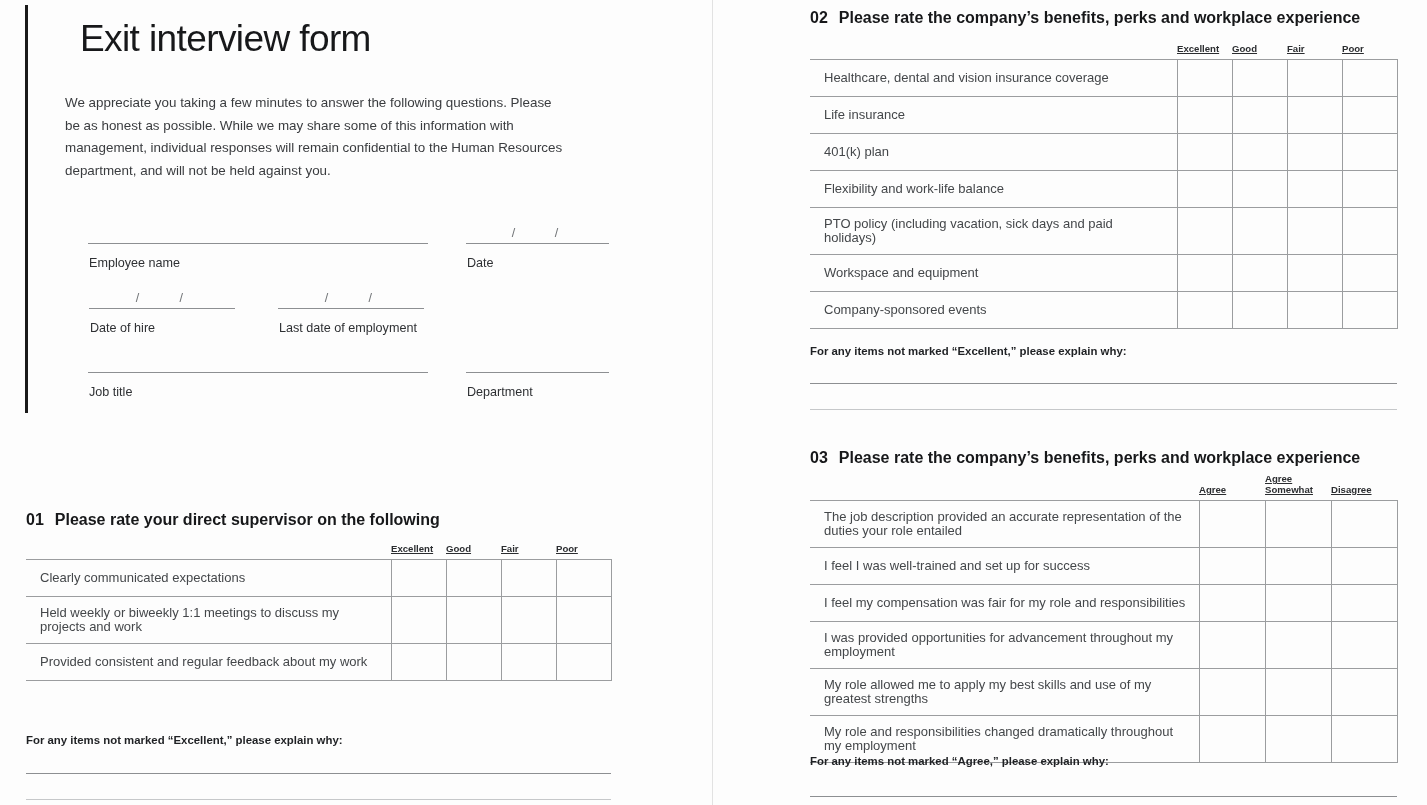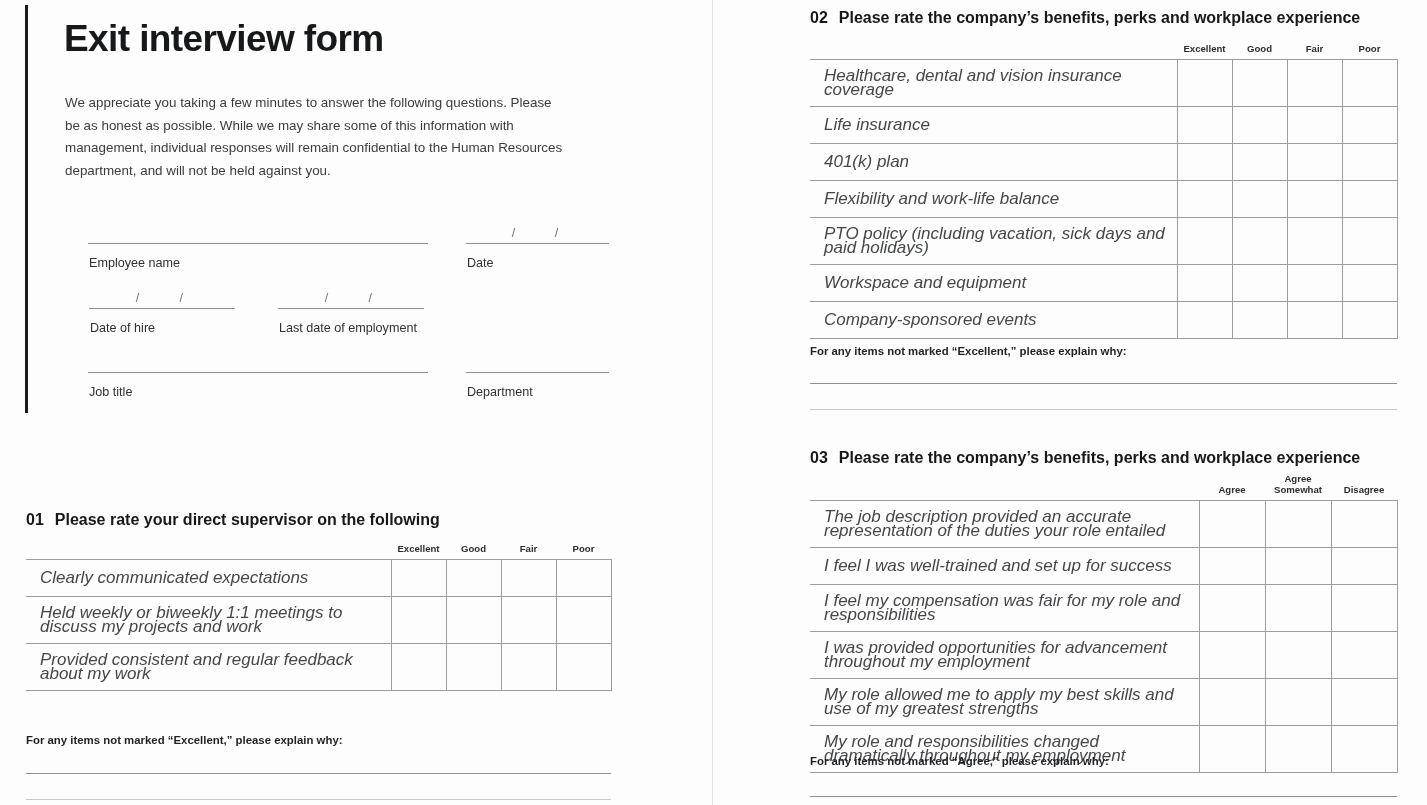--- a/index.html
+++ b/index.html
@@ -44,24 +44,24 @@
     position: absolute;
     left: 25px;
     top: 5px;
     width: 3px;
     height: 408px;
     background: #1a1a1a;
   }
 
   .title {
     position: absolute;
-    left: 64px;
+    left: 80px;
     top: 18px;
     font-size: 37px;
-    font-weight: bold;
+    font-weight: normal;
     letter-spacing: -0.6px;
     color: #17181a;
   }
 
   .intro {
     position: absolute;
     left: 65px;
     top: 92px;
     width: 500px;
     font-size: 13.4px;
@@ -110,38 +110,38 @@
 
   .rtable {
     position: absolute;
     border-collapse: collapse;
     table-layout: fixed;
   }
   .rtable th {
     font-size: 9.6px;
     font-weight: bold;
     color: #2b2d30;
-    text-align: center;
+    text-align: left;
     padding: 0 0 5px 0;
     border: none;
     line-height: 11px;
     vertical-align: bottom;
+    text-decoration: underline;
   }
   .rtable th.lbl-col { border: none; }
   .rtable td.lbl-col {
     border-top: 1px solid #9b9d9f;
     border-bottom: 1px solid #9b9d9f;
     border-left: none;
     border-right: none;
-    font-size: 17px;
+    font-size: 13px;
     color: #44474a;
     padding: 9px 10px 9px 14px;
     line-height: 14px;
     vertical-align: middle;
-    font-style: italic;
   }
   .rtable td.mark-col {
     border: 1px solid #9b9d9f;
   }
 
   
   .explain {
     position: absolute;
     font-size: 11.4px;
     font-weight: bold;

